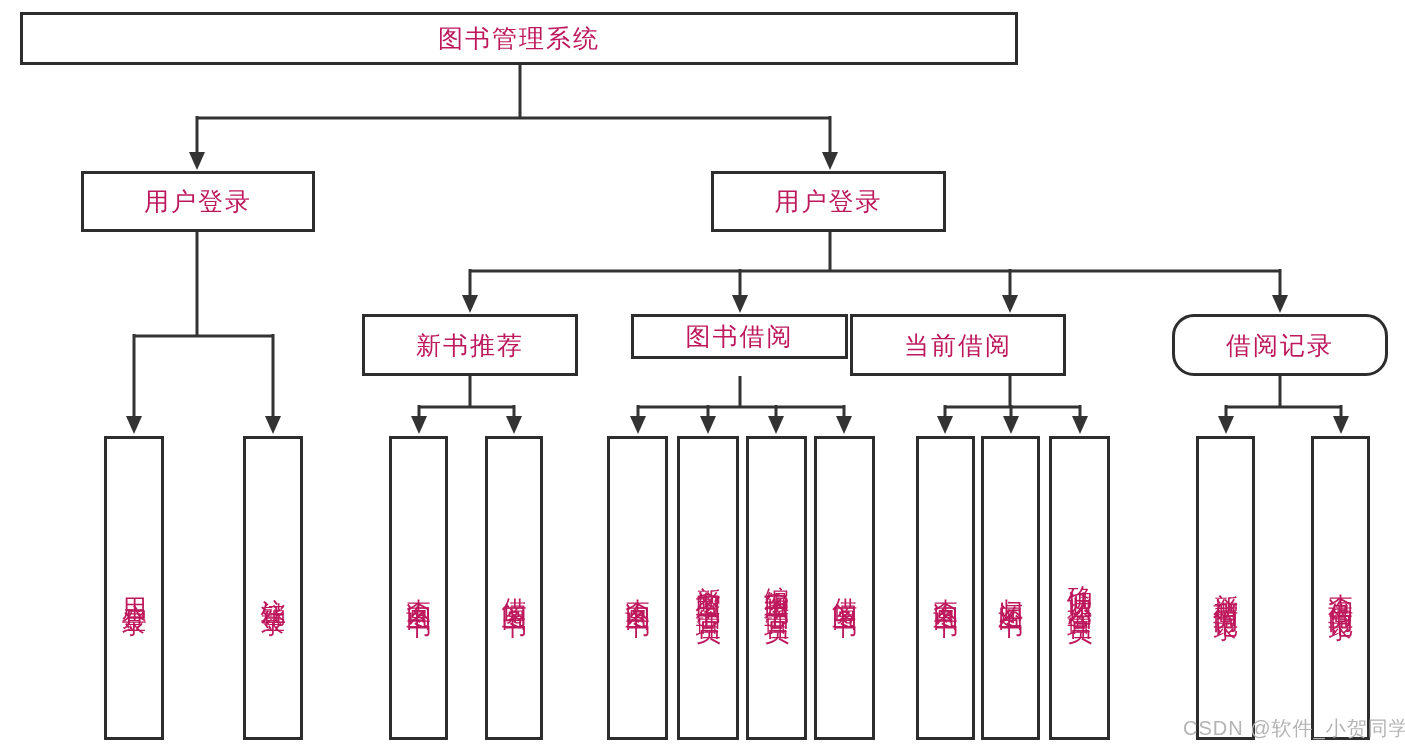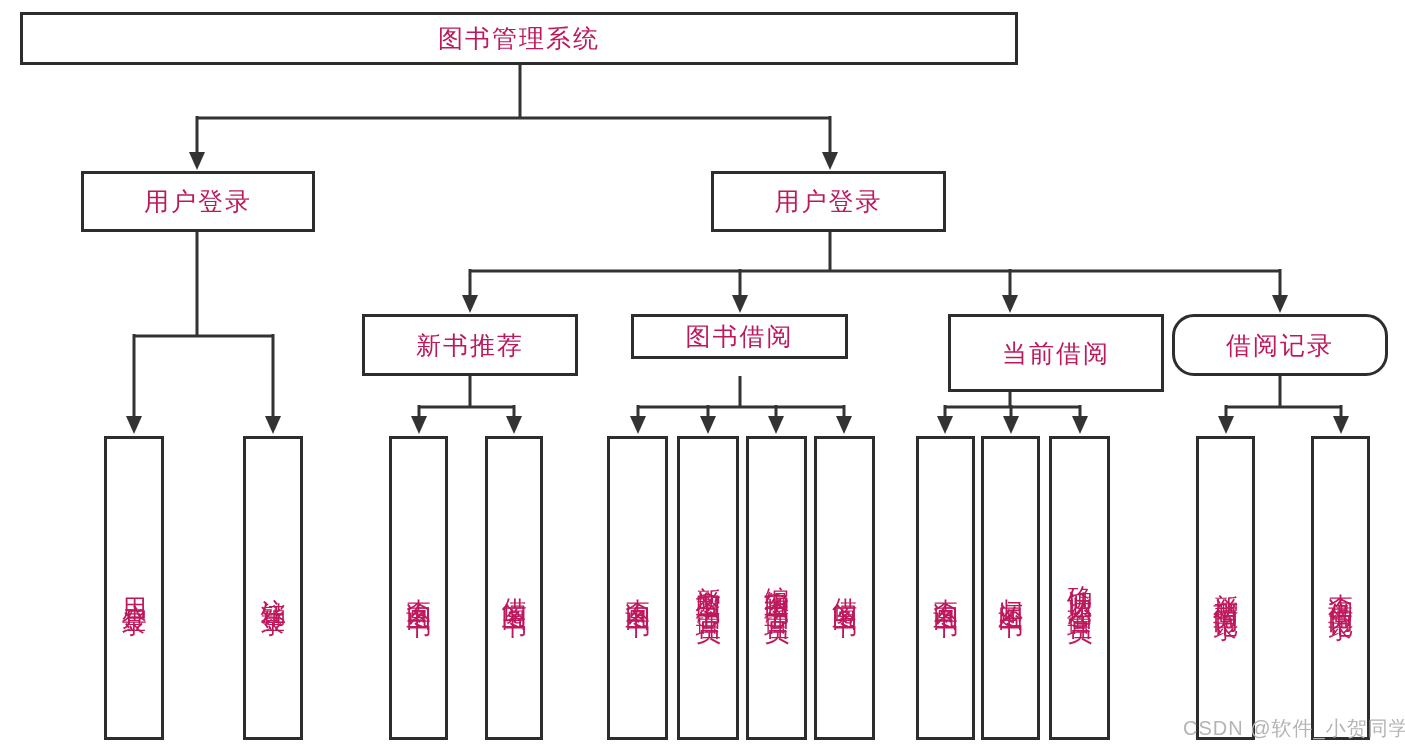--- a/index.html
+++ b/index.html
@@ -35,21 +35,21 @@
     line-height: 1.1;
   }
   
   .n-root      { left: 20px;  top: 12px;  width: 998px; height: 53px; }
   
   .n-user-login{ left: 81px;  top: 171px; width: 234px; height: 61px; }
   .n-book-mgmt { left: 711px; top: 171px; width: 235px; height: 61px; }
   
   .n-new-rec   { left: 362px; top: 314px; width: 216px; height: 62px; }
   .n-borrow    { left: 631px; top: 314px; width: 217px; height: 45px; }
-  .n-current   { left: 948px; top: 314px; width: 216px; height: 78px; }
+  .n-current   { left: 850px; top: 314px; width: 216px; height: 62px; }
   .n-records   { left: 1172px;top: 314px; width: 216px; height: 62px; border-radius: 22px; }
   
   .leaf { top: 436px; height: 304px; }
   .n-a1 { left: 104px;  width: 60px; }
   .n-a2 { left: 243px;  width: 60px; }
   .n-b1 { left: 389px;  width: 59px; }
   .n-b2 { left: 485px;  width: 58px; }
   .n-c1 { left: 607px;  width: 61px; }
   .n-c2 { left: 677px;  width: 62px; }
   .n-c3 { left: 746px;  width: 61px; }

